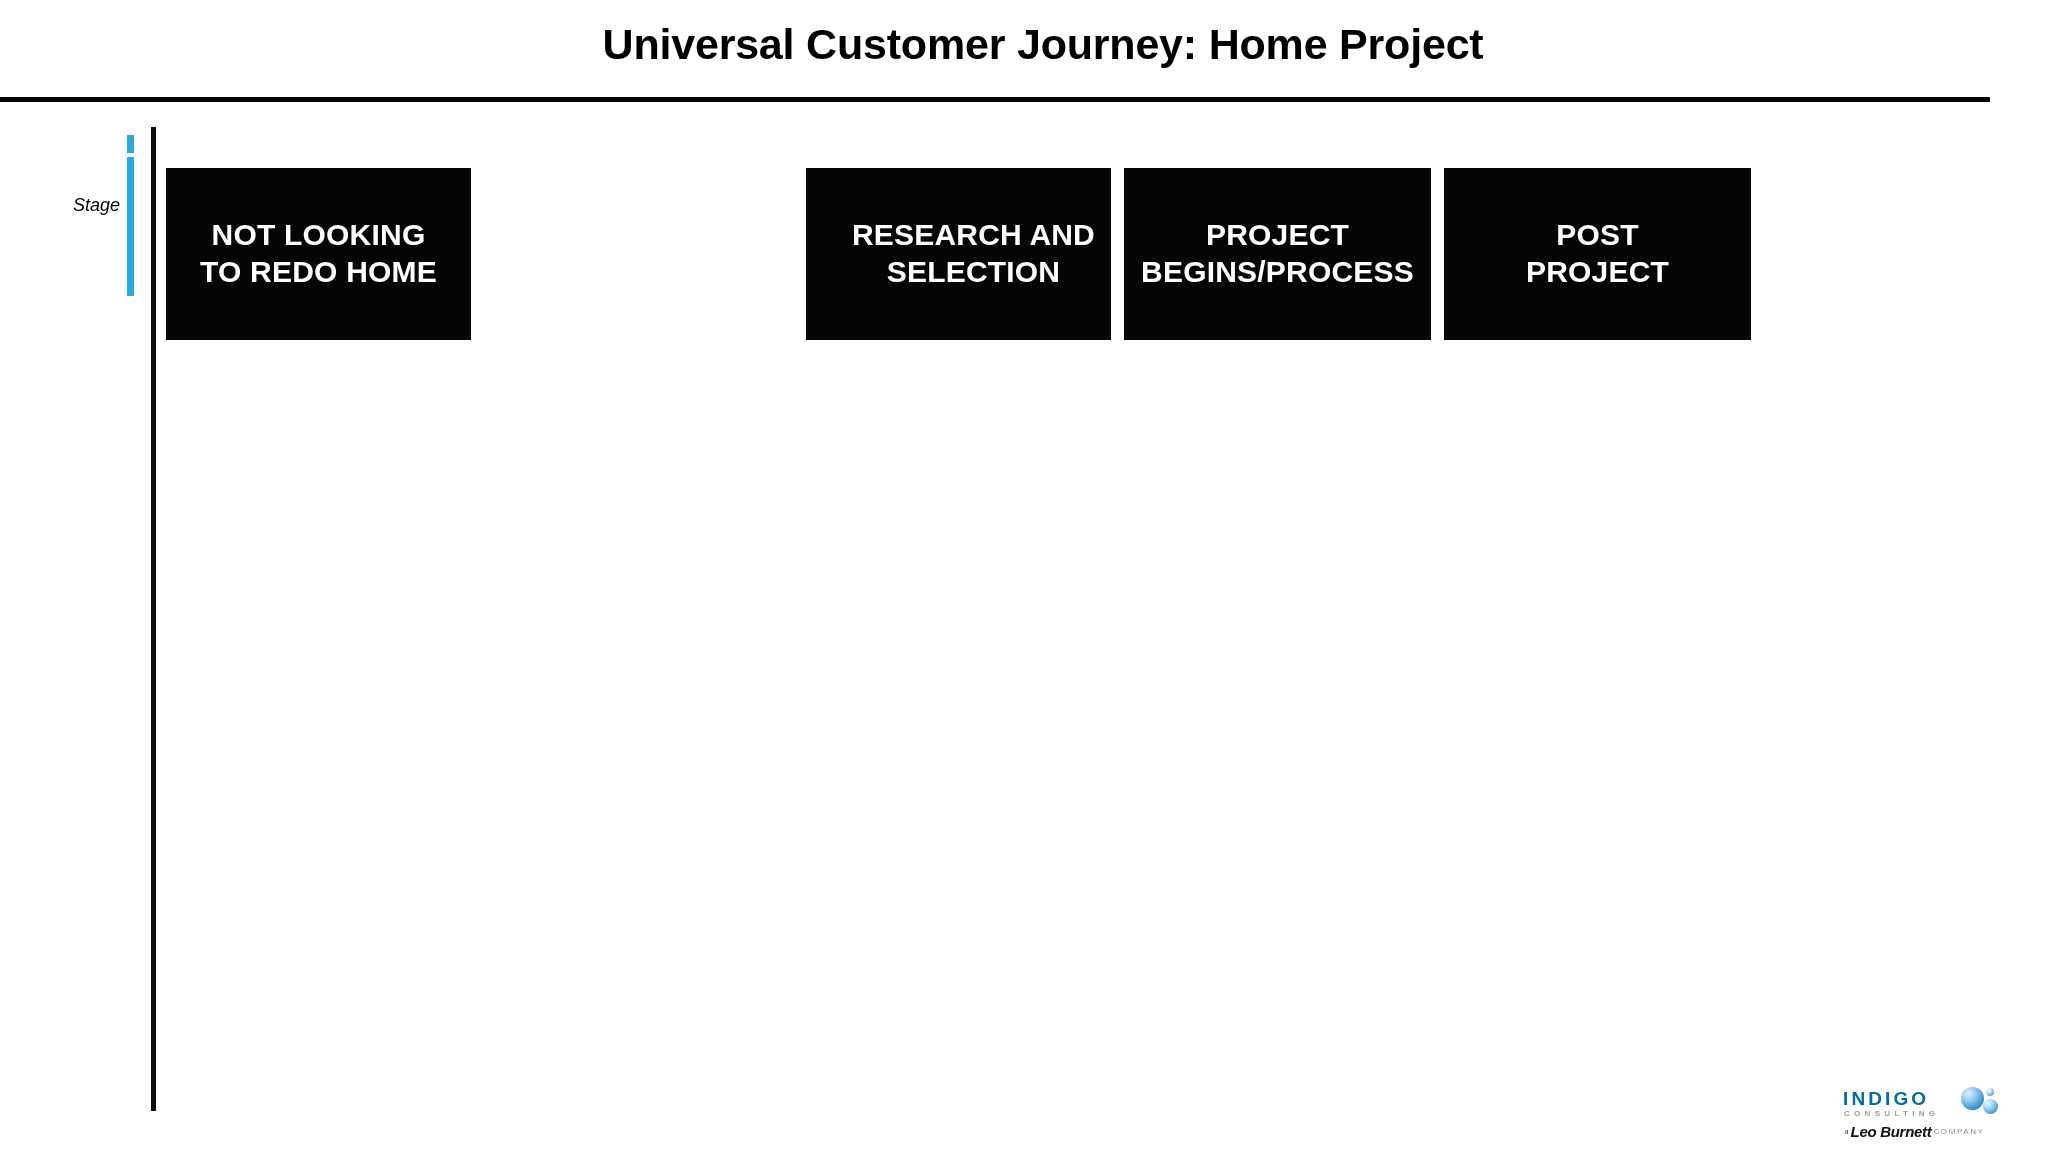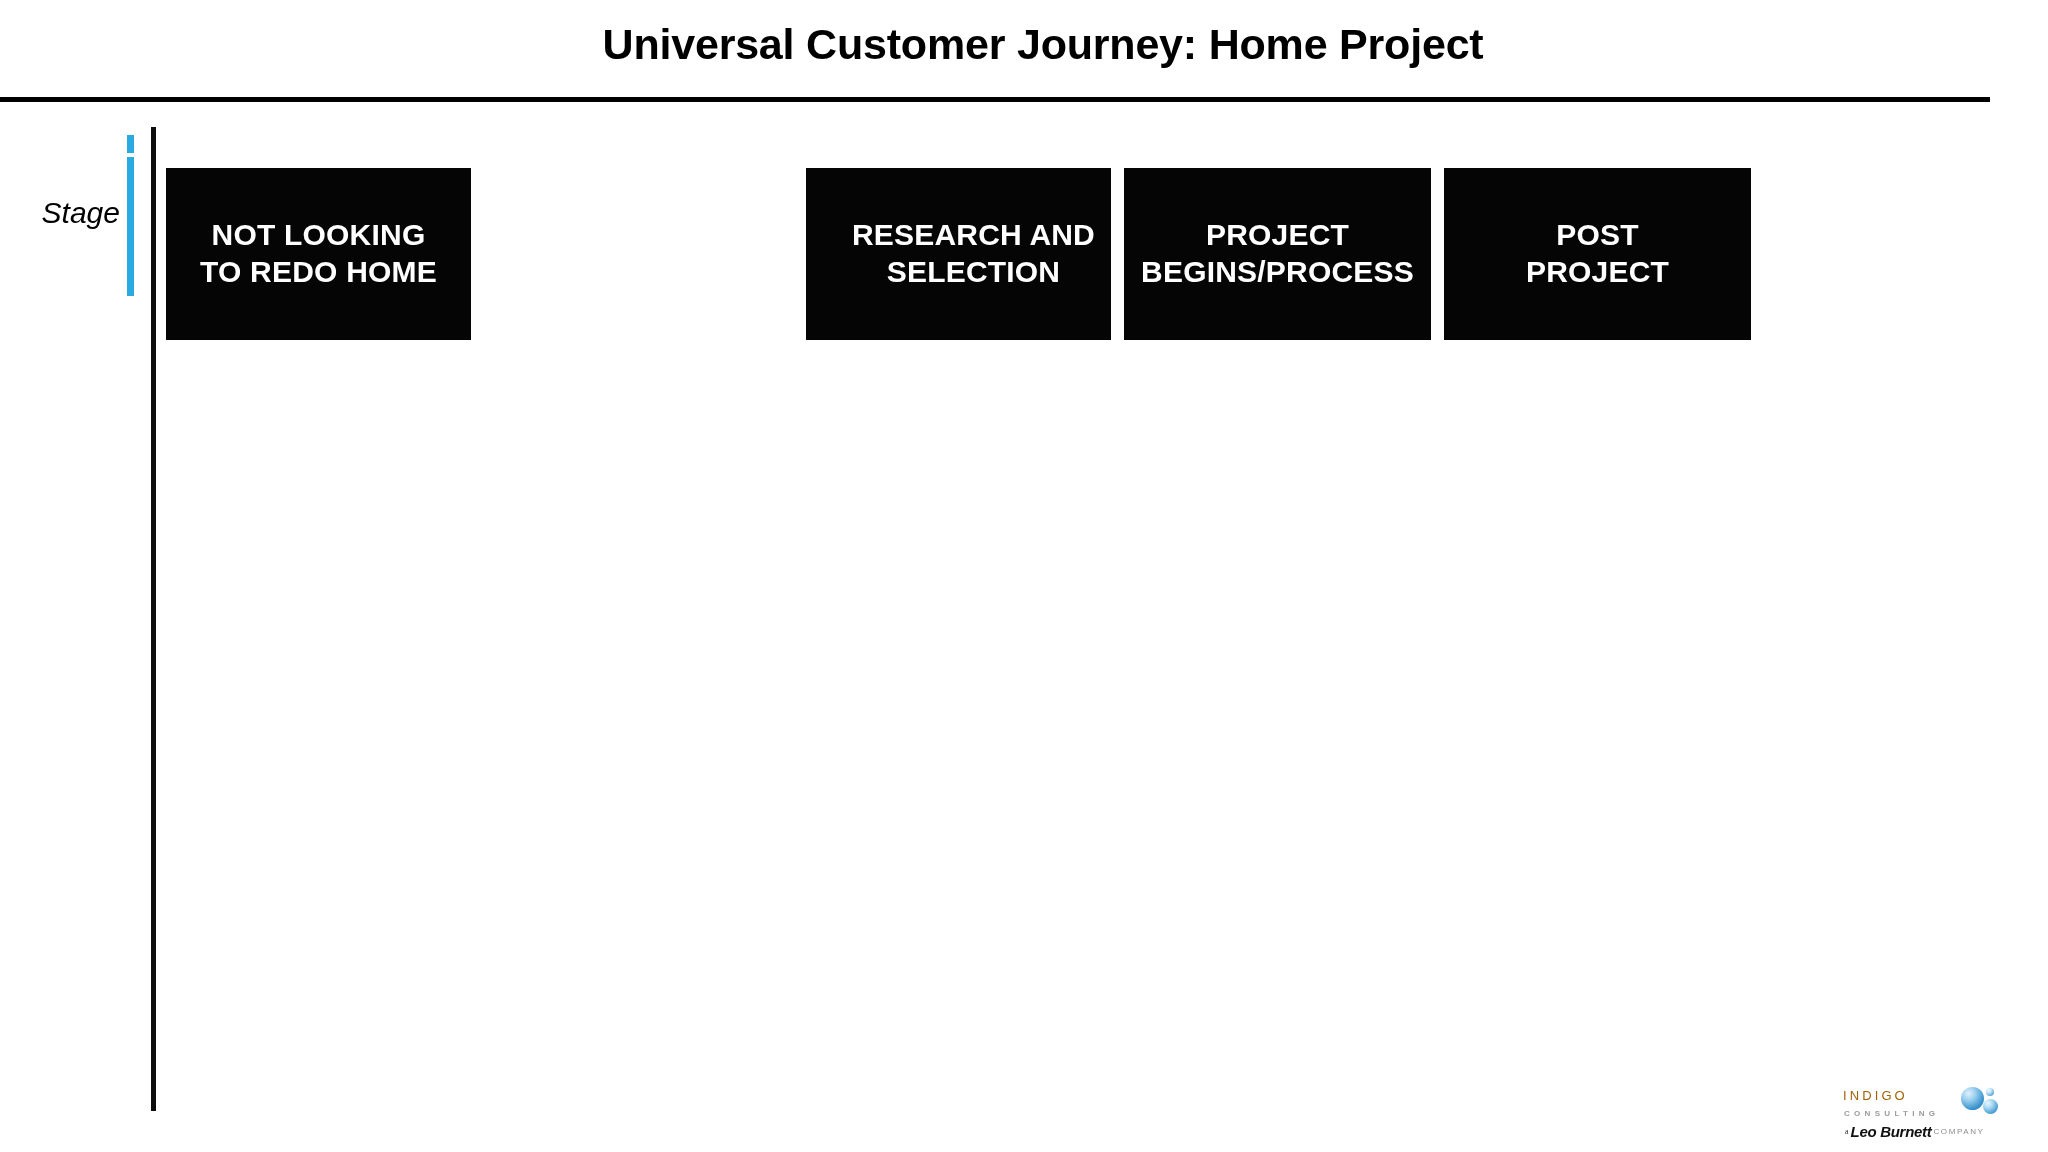--- a/index.html
+++ b/index.html
@@ -46,21 +46,21 @@
   
   .stage-label {
     position: absolute;
     left: 20px;
     top: 196px;
     width: 100px;
     text-align: right;
     font-family: "Liberation Sans", sans-serif;
     font-style: italic;
     font-weight: normal;
-    font-size: 30px;
+    font-size: 18px;
     color: #000000;
     line-height: 1.1;
   }
 
   .blue-accent-top {
     position: absolute;
     left: 127px;
     top: 135px;
     width: 7px;
     height: 18px;
@@ -143,24 +143,24 @@
   }
   .logo-wordmark {
     position: absolute;
     left: 0;
     top: 0;
     display: flex;
     align-items: flex-start;
   }
   .logo-indigo {
     font-family: "Liberation Sans", sans-serif;
-    font-weight: normal;
-    font-size: 13px;
+    font-weight: bold;
+    font-size: 19px;
     letter-spacing: 3.1px;
-    color: #a16207;
+    color: #0369a1;
     line-height: 1;
   }
   .logo-consulting {
     position: absolute;
     left: 1px;
     top: 21px;
     font-family: "Liberation Sans", sans-serif;
     font-weight: bold;
     font-size: 8px;
     letter-spacing: 4.3px;

